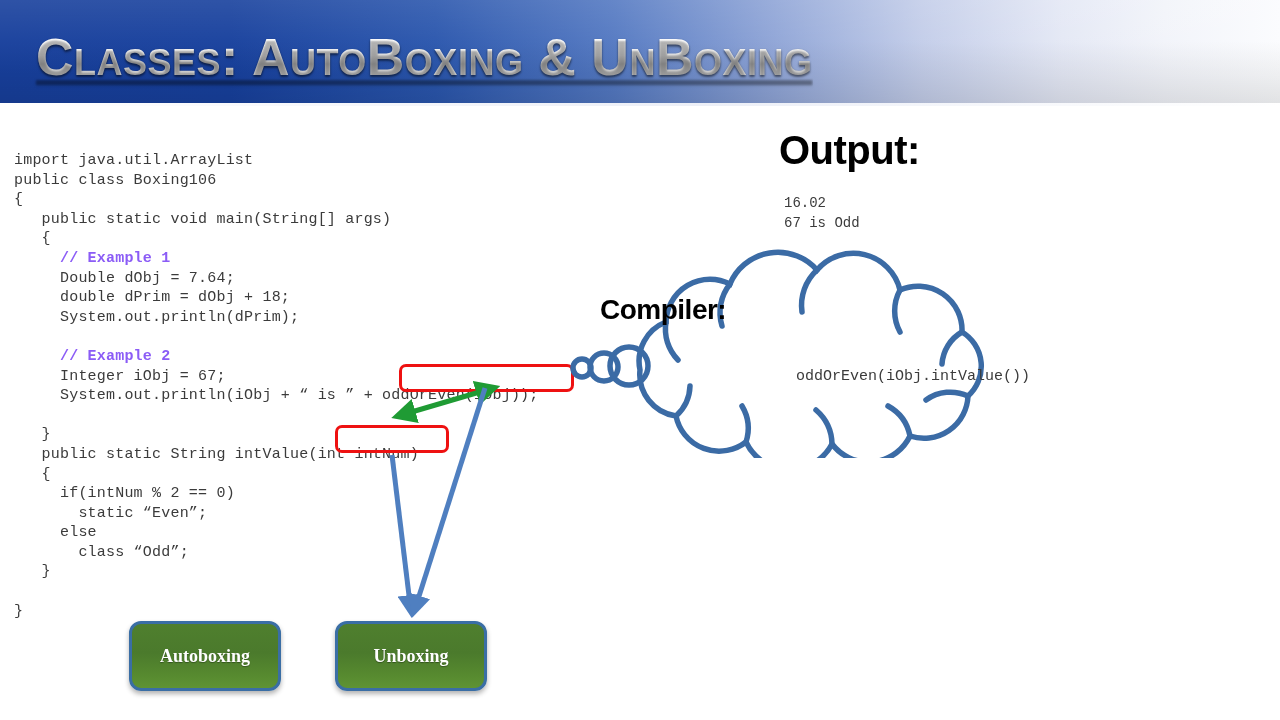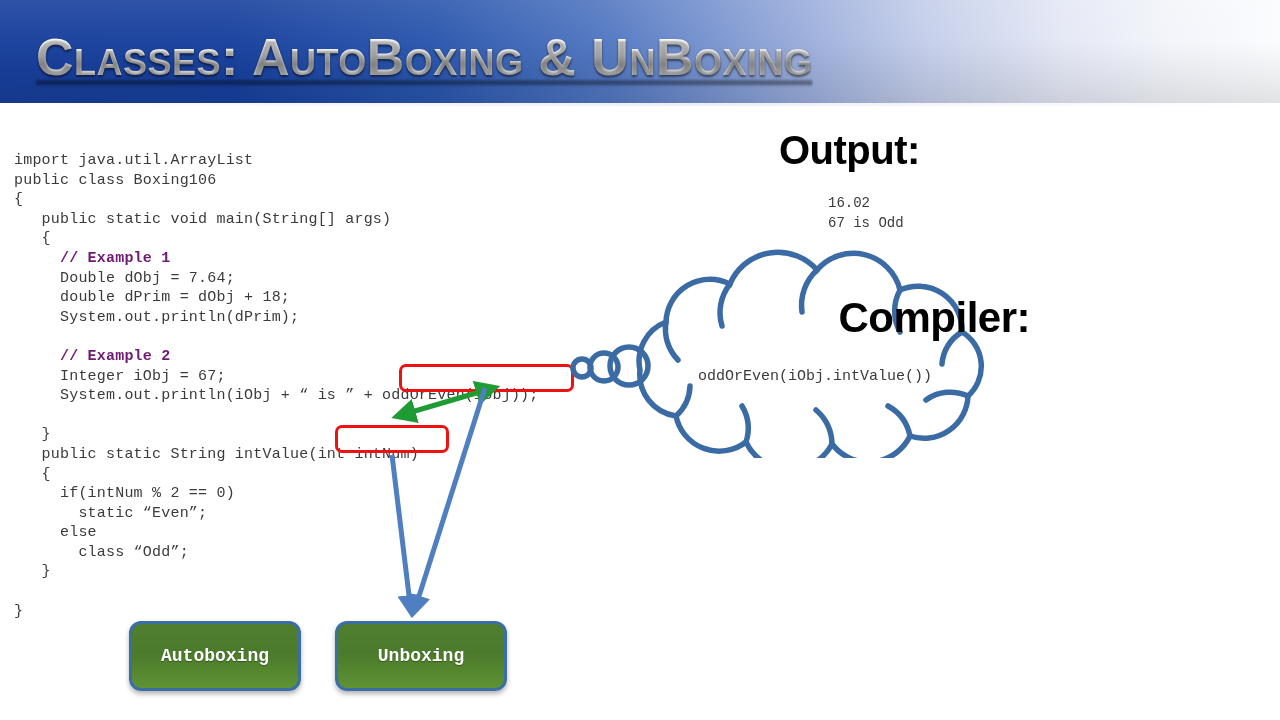--- a/index.html
+++ b/index.html
@@ -87,21 +87,21 @@
     left: 14px;
     top: 151px;
     font-family: "Liberation Mono", monospace;
     font-size: 15px;
     line-height: 19.6px;
     color: #3b3b3b;
     white-space: pre;
     letter-spacing: 0.2px;
   }
   #code-block .comment {
-    color: #701a75;
+    color: #8b5cf6;
     font-weight: bold;
   }
 
   
   .red-box {
     position: absolute;
     border: 3px solid #ee1111;
     border-radius: 7px;
     box-sizing: border-box;
     background: transparent;
@@ -123,81 +123,80 @@
   }
   #output-lines {
     position: absolute;
     left: 784px;
     top: 193px;
     font-family: "Liberation Mono", monospace;
     font-size: 14px;
     line-height: 20px;
     color: #3b3b3b;
     white-space: pre;
-    margin-left: 44px;
   }
 
   
   #cloud-group {
     position: absolute;
     left: 570px;
     top: 248px;
     width: 430px;
     height: 210px;
   }
   #cloud-title {
     position: absolute;
     left: 600px;
     top: 294px;
     width: 430px;
-    text-align: right;
-    font-size: 42px;
+    text-align: left;
+    font-size: 28px;
     font-weight: bold;
     color: #000000;
     letter-spacing: -0.5px;
     font-family: "Liberation Sans", sans-serif;
   }
   #cloud-code {
     position: absolute;
     left: 600px;
     top: 368px;
     width: 430px;
-    text-align: center;
+    text-align: right;
     font-family: "Liberation Mono", monospace;
     font-size: 15px;
     color: #3b3b3b;
     white-space: pre;
   }
 
   
   #arrow-layer {
     position: absolute;
     left: 0;
     top: 0;
     width: 1280px;
     height: 720px;
     pointer-events: none;
   }
 
   
   .term-button {
     position: absolute;
-    width: 172px;
+    width: 152px;
     height: 70px;
     border: 3px solid #3a6ea5;
     border-radius: 12px;
     box-sizing: border-box;
     background: linear-gradient(to bottom, #4f7f2e 0%, #4b7a2c 45%, #56892f 78%, #5f9334 100%);
     color: #ffffff;
     font-size: 18px;
     font-weight: bold;
     display: flex;
     align-items: center;
     justify-content: center;
-    font-family: Liberation Mono, monospace;
+    font-family: Liberation Serif, serif;
     box-shadow: 0 3px 5px rgba(0,0,0,0.30);
     text-shadow: 0 1px 1px rgba(0,0,0,0.35);
   }
   #btn-autoboxing { left: 129px; top: 621px; }
   #btn-unboxing   { left: 335px; top: 621px; justify-content: center; }
 </style>
 </head>
 <body>
 
 <div id="header-banner">

